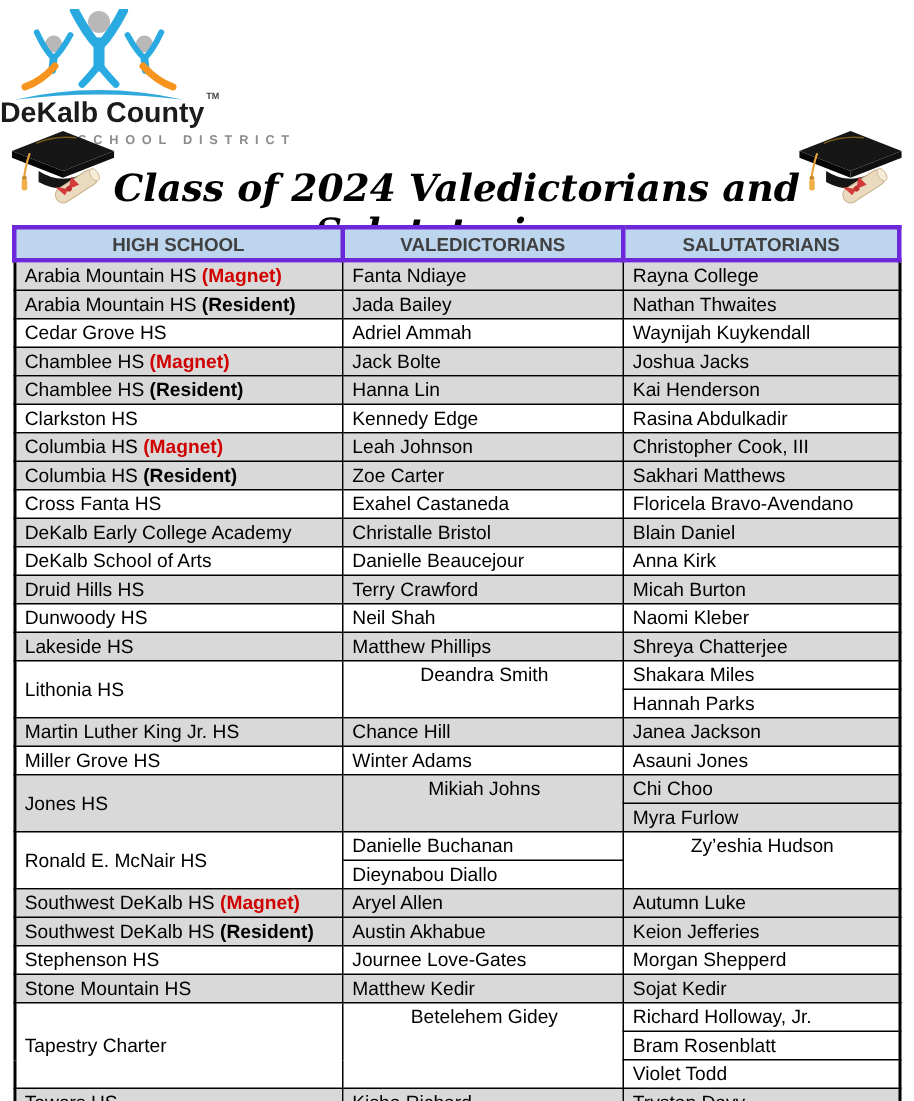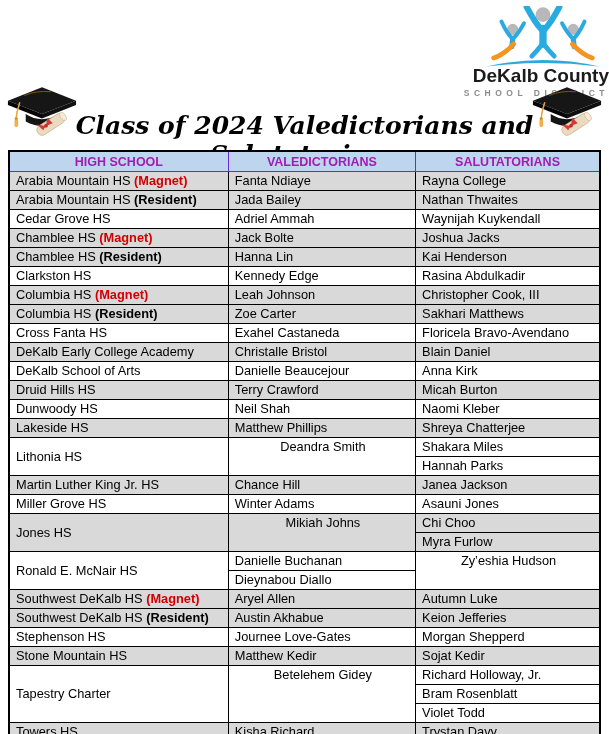--- a/index.html
+++ b/index.html
@@ -1,39 +1,39 @@
 <!DOCTYPE html>
 <html style="--header-bg: #BDD6EE; --row-shaded-bg: #D9D9D9; --tag-red: #D00000;"><head>
 <meta charset="utf-8">
 <style>
   html,body{margin:0;padding:0;background:#fff;}
   body{width:609px;height:734px;position:relative;font-family:"Liberation Sans",sans-serif;color:#000;overflow:hidden;}
 
   
-  .logo{position:absolute;top:6px;left:0;right:0;display:flex;flex-direction:column;align-items:flex-end;}
+  .logo{position:absolute;top:6px;left:0;right:0;display:flex;flex-direction:column;align-items:flex-start;}
   .logo-figures{width:132px;height:64px;display:block;}
   .logo-line1{font-size:19px;font-weight:bold;color:#1b1b1b;line-height:1;margin-top:-4px;position:relative;}
   .logo-line1 sup{font-size:6px;position:absolute;top:-4px;right:-10px;color:#444;}
   .logo-line2{font-size:8.5px;color:#8c8c8c;letter-spacing:4.5px;margin-top:3px;font-weight:bold;text-transform:uppercase;padding-left:4px;margin-left:48px;}
 
   
   .cap{position:absolute;width:74px;height:60px;}
   .cap-left{left:5px;top:84px;}
   .cap-right{right:5px;top:84px;}
 
   
   .title{position:absolute;top:111px;left:0;right:0;margin:0;text-align:center;
          font-family:"DejaVu Serif",serif;font-style:italic;font-weight:bold;
          font-size:25px;color:#000;letter-spacing:0px;}
 
   
   .table-wrap{position:absolute;top:150px;left:8px;right:8px;}
   table{width:100%;border-collapse:collapse;table-layout:fixed;border:2px solid #000;}
-  th{background:var(--header-bg,#BDD6EE);border:1px solid #6d28d9;font-size:12.5px;font-weight:bold;
-     height:19px;text-align:center;padding:0;color:#a21caf;}
+  th{background:var(--header-bg,#BDD6EE);border:3px solid #6d28d9;font-size:12.5px;font-weight:bold;
+     height:19px;text-align:center;padding:0;color:#404040;}
   td{border:1px solid #000;font-size:12.8px;height:18px;padding:0 4px 0 6px;
      vertical-align:middle;white-space:nowrap;overflow:hidden;line-height:1.05;}
   td.shaded{background:var(--row-shaded-bg,#D9D9D9);}
   td.top{vertical-align:top;padding-top:2px;text-align:center;}
   .tag{font-weight:bold;text-align:right;}
   .tag-red{color:var(--tag-red,#D00000);}
 </style>
 </head>
 <body>
 

